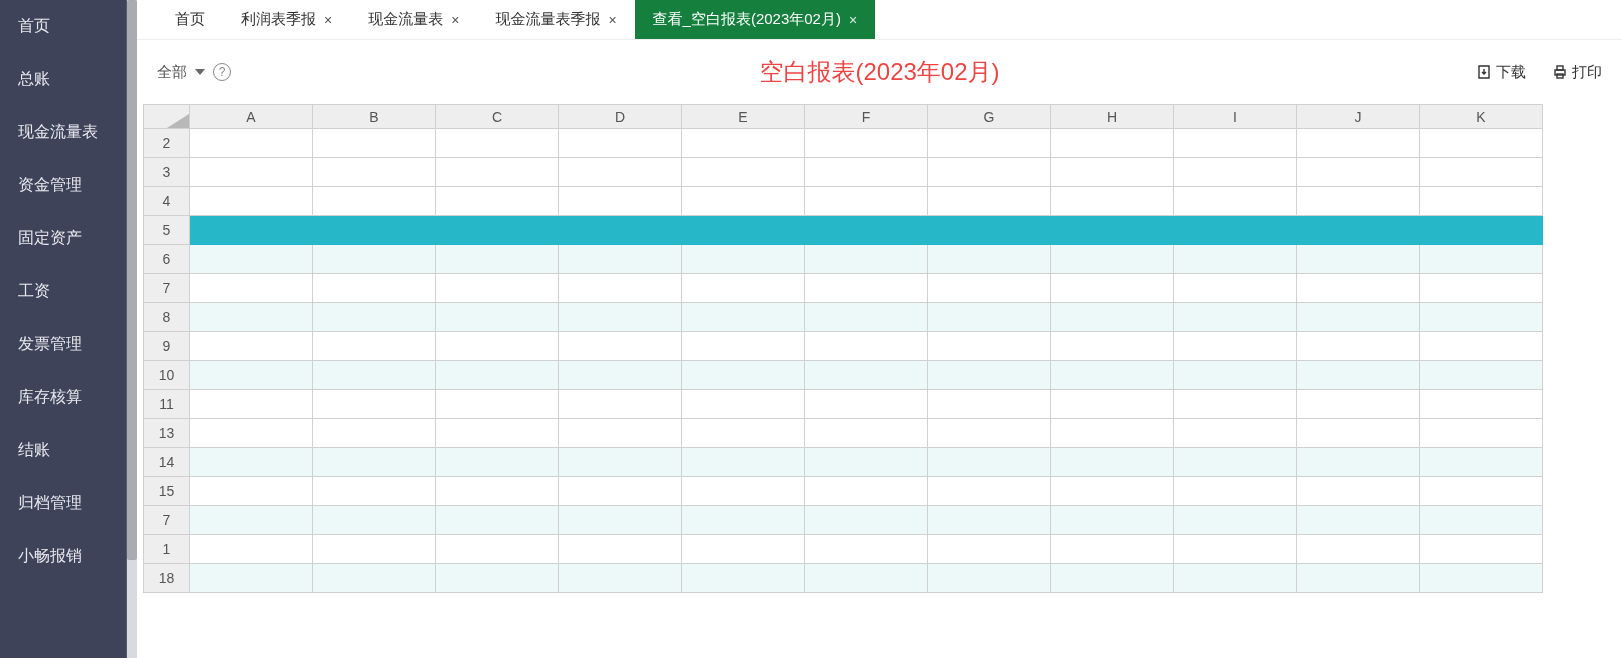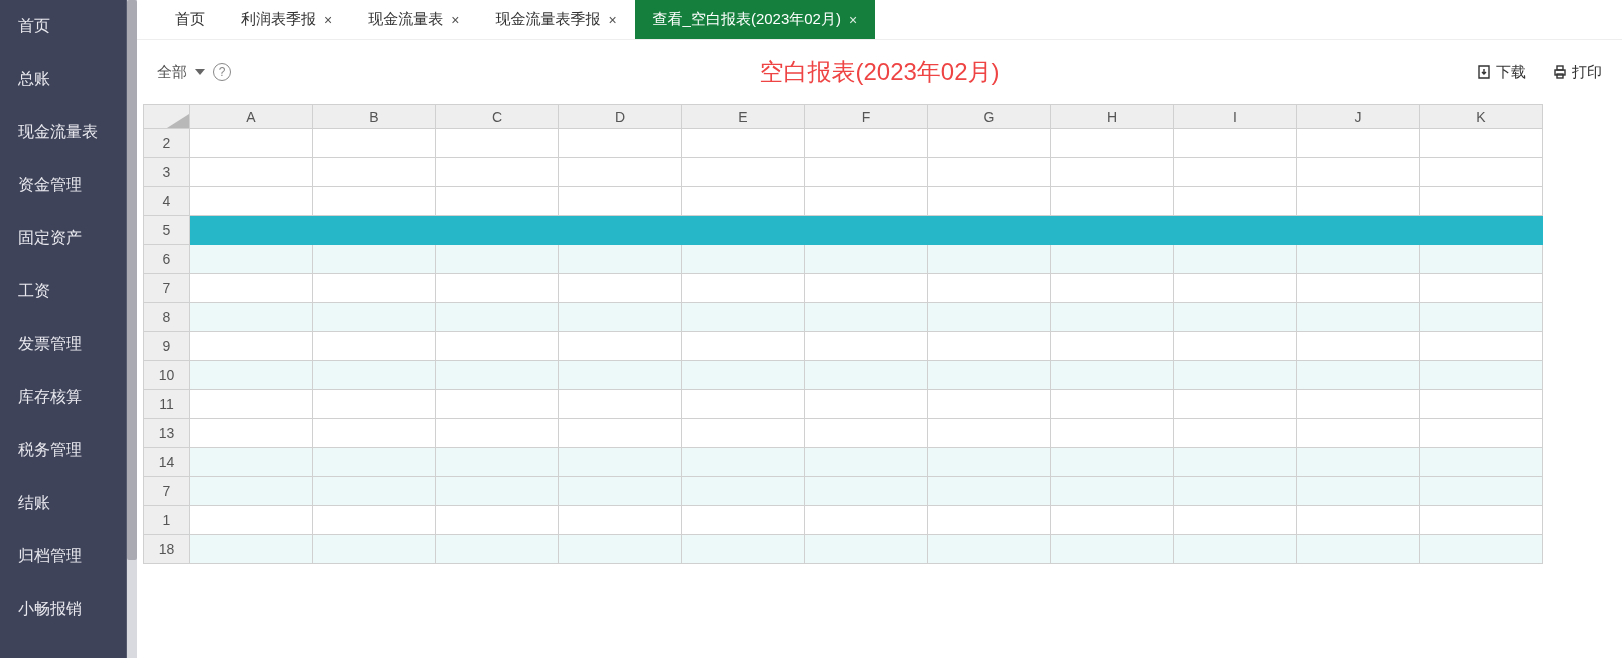--- a/index.html
+++ b/index.html
@@ -177,21 +177,20 @@
 
 <div class="sidebar">
   <div class="sidebar-item">首页</div>
   <div class="sidebar-item">总账</div>
   <div class="sidebar-item">现金流量表</div>
   <div class="sidebar-item">资金管理</div>
   <div class="sidebar-item">固定资产</div>
   <div class="sidebar-item">工资</div>
   <div class="sidebar-item">发票管理</div>
   <div class="sidebar-item">库存核算</div>
-  <div class="sidebar-item">税务管理</div>
   <div class="sidebar-item">结账</div>
   <div class="sidebar-item">归档管理</div>
   <div class="sidebar-item">小畅报销</div>
 </div>
 <div class="sidebar-scroll-track">
   <div class="sidebar-scroll-thumb"></div>
 </div>
 
 <div class="main">
   <div class="tabs">
@@ -422,20 +421,34 @@
             <td></td>
             <td></td>
             <td></td>
             <td></td>
             <td></td>
             <td></td>
             <td></td>
             <td></td>
             <td></td>
           </tr>
+          <tr>
+            <th class="row-hdr">15</th>
+            <td></td>
+            <td></td>
+            <td></td>
+            <td></td>
+            <td></td>
+            <td></td>
+            <td></td>
+            <td></td>
+            <td></td>
+            <td></td>
+            <td></td>
+          </tr>
           <tr class="row-alt">
             <th class="row-hdr">7</th>
             <td></td>
             <td></td>
             <td></td>
             <td></td>
             <td></td>
             <td></td>
             <td></td>
             <td></td>

